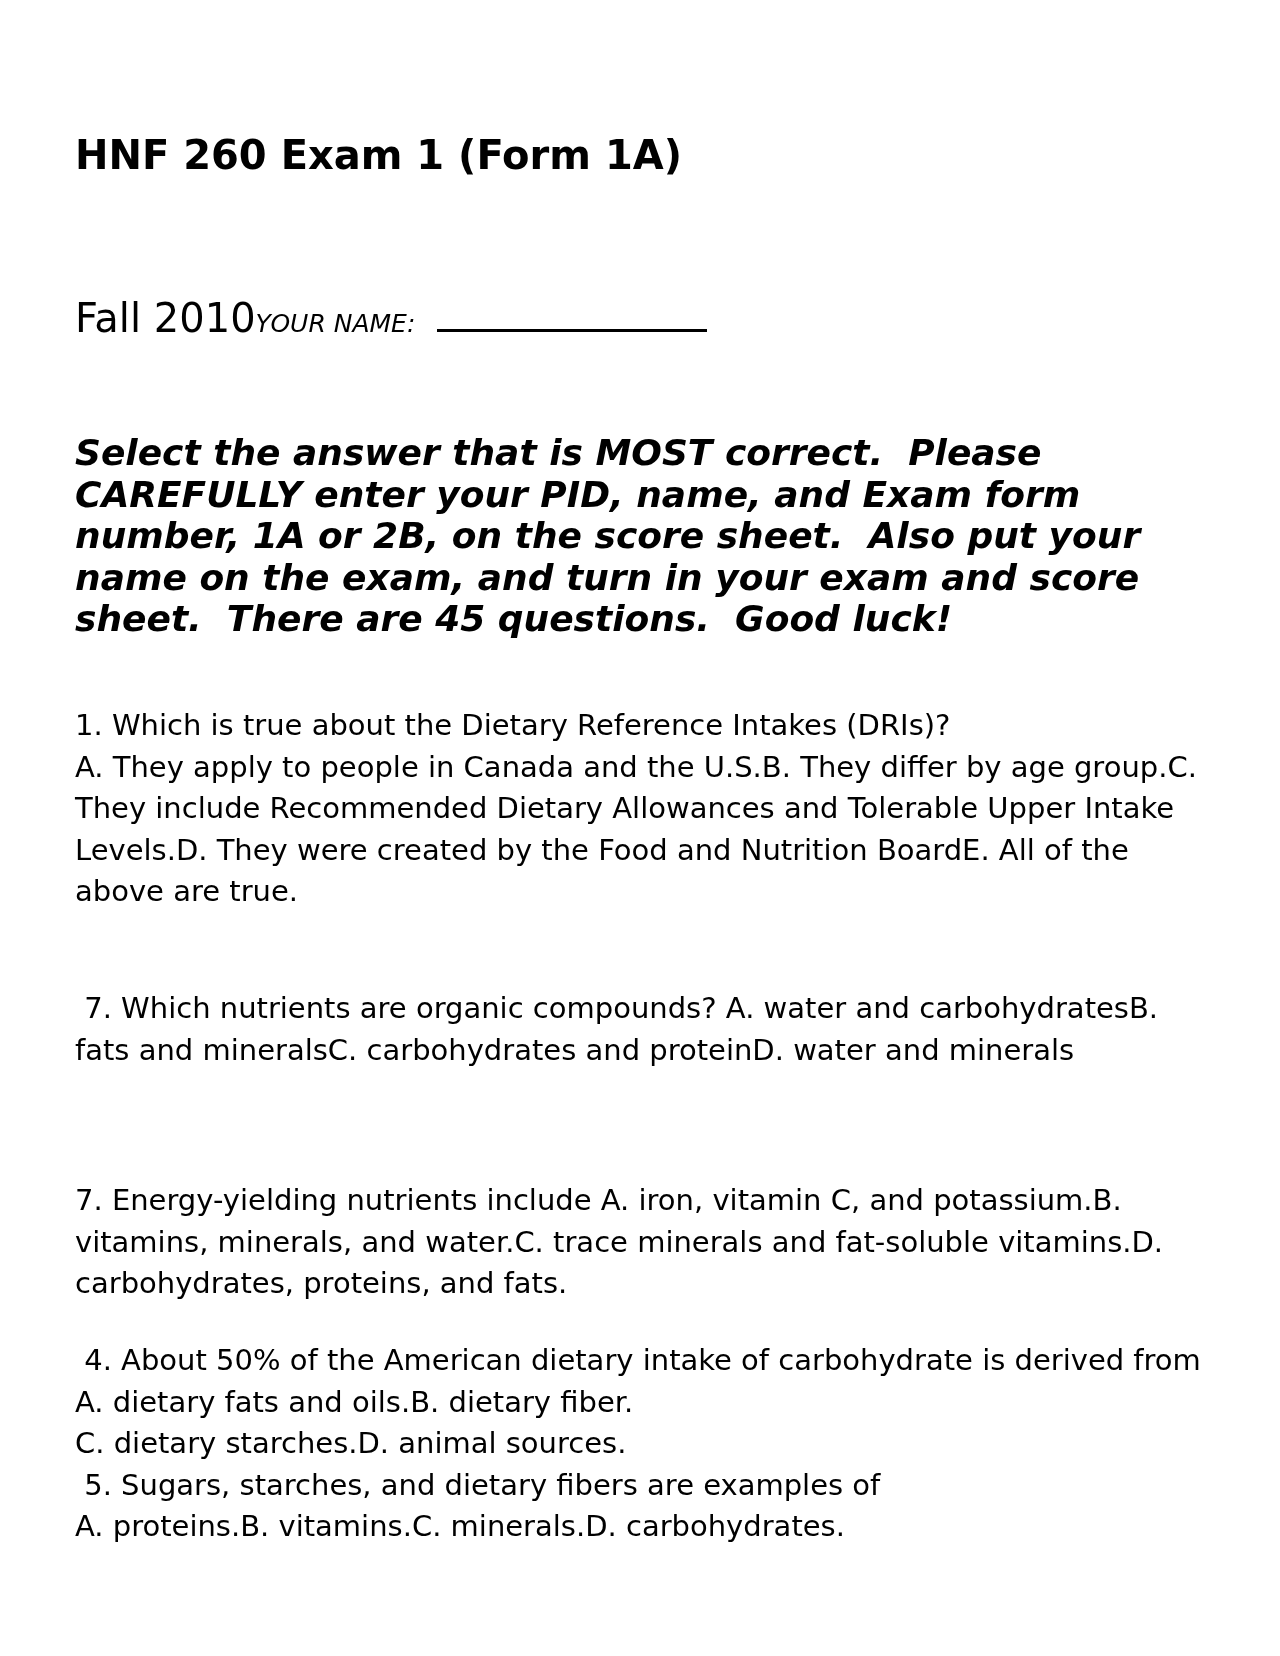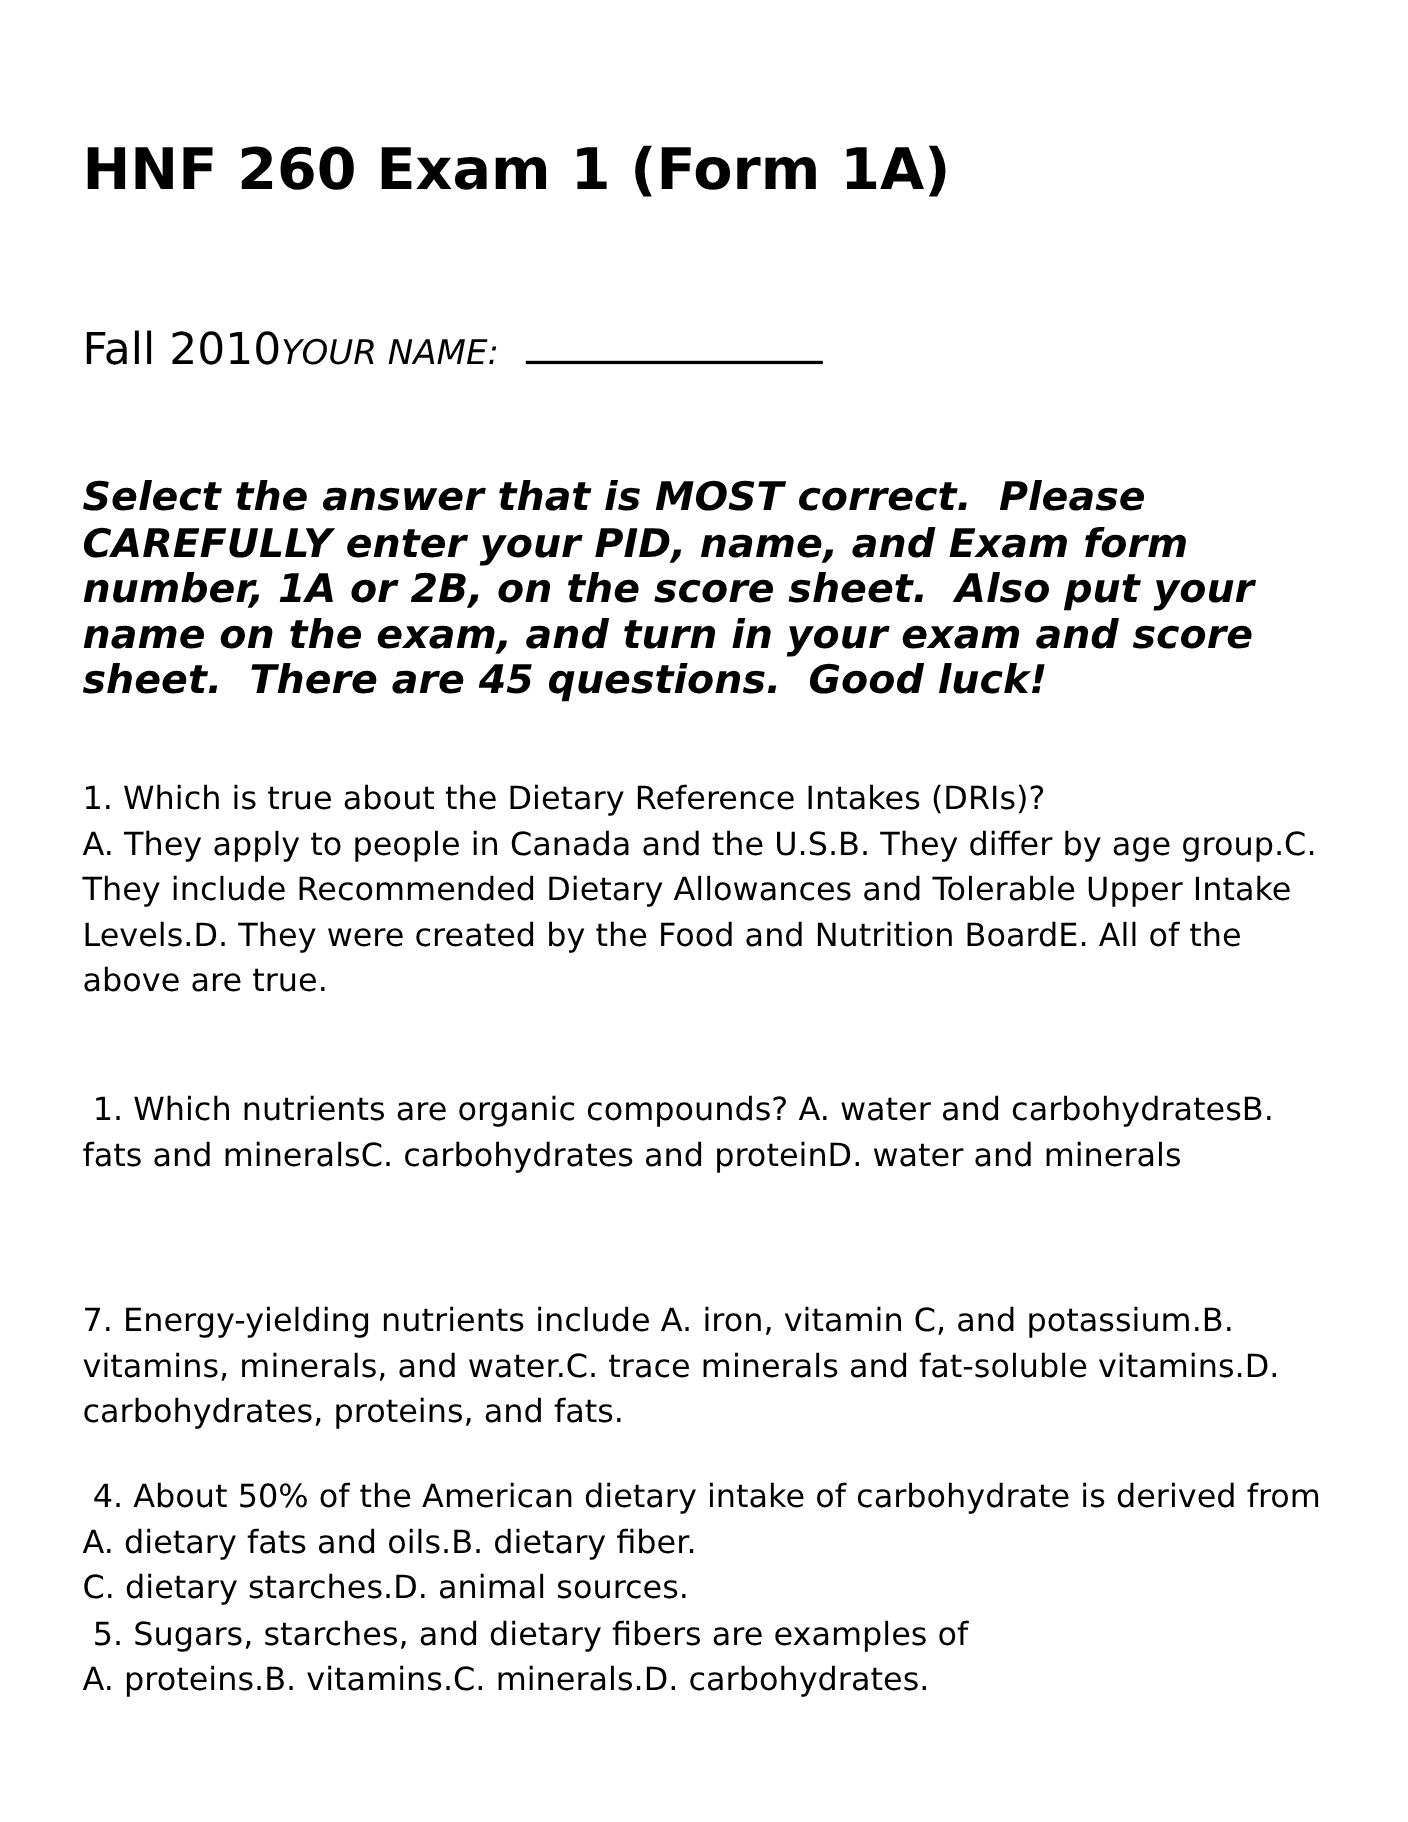--- a/index.html
+++ b/index.html
@@ -19,38 +19,38 @@
       position: absolute;
       left: 75px;
       top: 0;
       width: 1130px;
     }
     .title {
       position: absolute;
       left: 0;
       top: 130px;
       font-weight: bold;
-      font-size: 52px;
+      font-size: 40px;
       line-height: 50px;
       white-space: nowrap;
     }
     .term-line {
       position: absolute;
       left: 0;
       top: 293px;
       white-space: nowrap;
       line-height: 50px;
     }
     .term {
       font-weight: normal;
       font-size: 40px;
     }
     .name-label {
       font-style: italic;
-      font-size: 31px;
+      font-size: 25px;
     }
     .name-blank {
       display: inline-block;
       width: 270px;
       height: 2px;
       border-bottom: 3px solid #000;
       margin-left: 14px;
       vertical-align: baseline;
     }
     .instructions {
@@ -85,20 +85,20 @@
   <div class="title">HNF 260 Exam 1 (Form 1A)</div>
 
   <div class="term-line">
     <span class="term">Fall 2010</span><span class="name-label">YOUR NAME: </span><span class="name-blank"></span>
   </div>
 
   <div class="instructions">Select the answer that is MOST correct.  Please CAREFULLY enter your PID, name, and Exam form number, 1A or 2B, on the score sheet.  Also put your name on the exam, and turn in your exam and score sheet.  There are 45 questions.  Good luck!</div>
 
   <div class="question" id="q1">1. Which is true about the Dietary Reference Intakes (DRIs)?
 A. They apply to people in Canada and the U.S.B. They differ by age group.C. They include Recommended Dietary Allowances and Tolerable Upper Intake Levels.D. They were created by the Food and Nutrition BoardE. All of the above are true.</div>
-  <div class="question" id="q2"> 1. Which nutrients are organic compounds? A. water and carbohydratesB. fats and mineralsC. carbohydrates and proteinD. water and minerals</div>
+  <div class="question" id="q2"> 7. Which nutrients are organic compounds? A. water and carbohydratesB. fats and mineralsC. carbohydrates and proteinD. water and minerals</div>
   <div class="question" id="q3">7. Energy-yielding nutrients include A. iron, vitamin C, and potassium.B. vitamins, minerals, and water.C. trace minerals and fat-soluble vitamins.D. carbohydrates, proteins, and fats.</div>
   <div class="question" id="q4"> 4. About 50% of the American dietary intake of carbohydrate is derived from A. dietary fats and oils.B. dietary fiber.
 C. dietary starches.D. animal sources.
  5. Sugars, starches, and dietary fibers are examples of
 A. proteins.B. vitamins.C. minerals.D. carbohydrates.</div>
 
 </div>
 
 </body></html>

